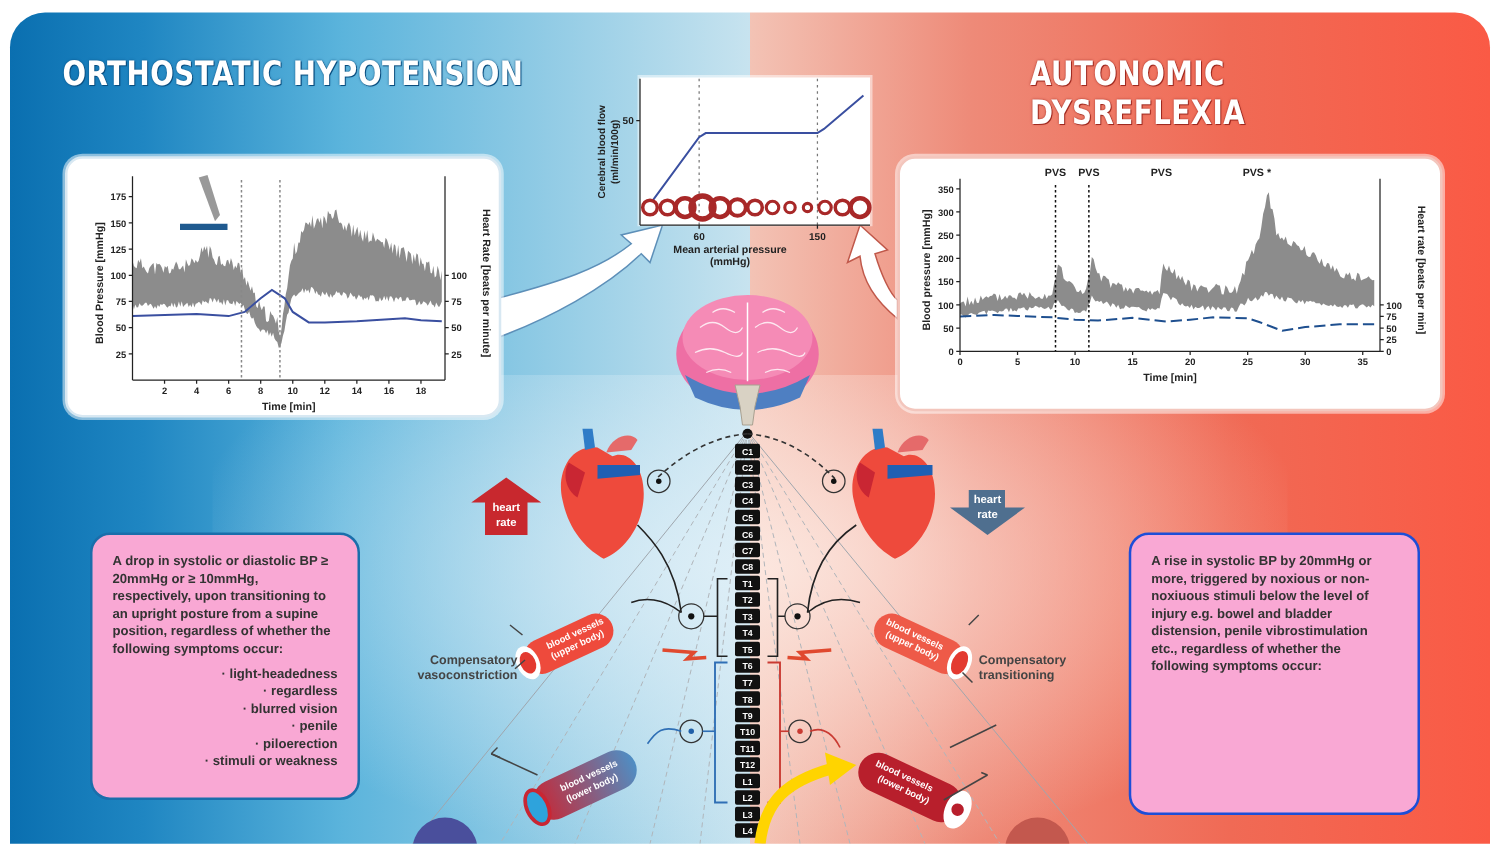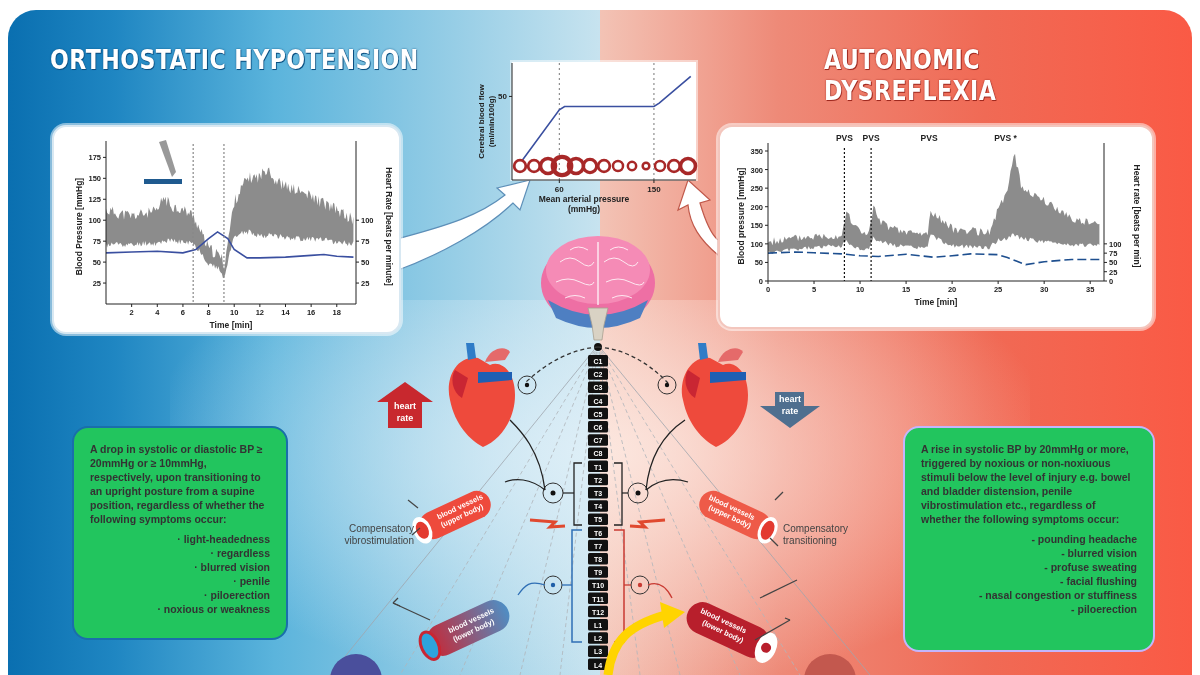--- a/index.html
+++ b/index.html
@@ -11,27 +11,27 @@
     background:linear-gradient(90deg,#f3c3b5 0%,#ee8a78 30%,#f06a55 65%,#fa5a45 100%);}
   .center-left-tint{position:absolute;left:170px;top:300px;width:430px;height:380px;background:radial-gradient(ellipse at 100% 40%,rgba(225,240,248,0.9) 0%,rgba(200,228,242,0) 75%);}
   .center-right-tint{position:absolute;left:600px;top:300px;width:430px;height:380px;background:radial-gradient(ellipse at 0% 40%,rgba(253,235,228,0.9) 0%,rgba(250,210,195,0) 75%);}
   .title{position:absolute;top:44px;font-family:"DejaVu Sans",sans-serif;font-weight:bold;font-size:27px;color:#fff;letter-spacing:0.5px;transform:scaleX(0.82);}
   .title-left{left:50px;transform-origin:left center;text-shadow:0 0 2px #0b4f80,1px 1px 0 #0b4f80;}
   .title-right{left:824px;transform-origin:left center;text-shadow:0 0 2px #a02a20,1px 1px 0 #a02a20;}
   .card{position:absolute;background:#fff;border-radius:14px;box-shadow:0 0 0 2px rgba(255,255,255,0.5);}
   .chart-card-left{left:52px;top:125px;width:345px;height:205px;border:2px solid #d8e8f2;}
   .chart-card-right{left:718px;top:125px;width:432px;height:200px;border:2px solid #f3c6bd;}
   .chart-card-center{left:512px;top:62px;width:184px;height:117px;border-radius:0;}
-  .def-card{position:absolute;background:#22c55e;border-radius:16px;padding:14px 16px;box-sizing:border-box;font-size:10.5px;line-height:14px;color:#333;font-weight:bold;}
+  .def-card{position:absolute;background:#f9a8d4;border-radius:16px;padding:14px 16px;box-sizing:border-box;font-size:10.5px;line-height:14px;color:#333;font-weight:bold;}
   .def-left{left:72px;top:426px;width:216px;height:214px;border:2px solid #1a6eab;}
-  .def-right{left:903px;top:426px;width:252px;height:226px;border:2px solid #c4b5fd;}
+  .def-right{left:903px;top:426px;width:233px;height:226px;border:2px solid #1d4ed8;}
   .def-card ul{list-style:none;padding:0;margin:6px 0 0 0;}
   .def-card li{margin:0;line-height:14px;text-align:right;}
   svg text{font-family:"Liberation Sans",sans-serif;}
-  .lbl{position:absolute;font-size:10px;color:#444;font-weight:normal;line-height:12px;}
+  .lbl{position:absolute;font-size:10px;color:#444;font-weight:bold;line-height:12px;}
 </style>
 </head>
 <body>
 
 <div class="panel panel-left"></div>
 <div class="panel panel-right"></div>
 <div class="center-left-tint"></div>
 <div class="center-right-tint"></div>
 
 <div class="title title-left">ORTHOSTATIC HYPOTENSION</div>
@@ -247,21 +247,21 @@
       <path d="M790 620 L 785 618"></path>
     <path d="M797 580 L 760 598"></path>
   </g>
 
   <circle cx="356" cy="680" r="26" fill="#4a4f9c"></circle>
   <circle cx="830" cy="680" r="26" fill="#c3584e"></circle>
 </svg>
 
 <div class="lbl" style="left:330px;top:523px;text-align:right;width:84px;">
   <div>Compensatory</div>
-    <div>vibrostimulation</div>
+    <div>vasoconstriction</div>
 </div>
 <div class="lbl" style="left:783px;top:523px;">
   <div>Compensatory</div>
     <div>transitioning</div>
 </div>
 
 <div class="card chart-card-left">
   <svg id="oh-chart" width="345" height="205" viewBox="0 0 345 205">
       <path d="M52,81.40390946502058 L53.124708624708624,85.83037137305655 L54.24941724941725,86.93823690694062 L55.37412587412587,87.62373562956896 L56.4988344988345,80.79110511184587 L57.62354312354312,83.2384768185694 L58.74825174825175,79.61583406638962 L59.87296037296037,87.59017718897348 L60.997668997668995,86.16384185532334 L62.12237762237763,88.65948405476183 L63.247086247086244,90.58794796479982 L64.37179487179488,91.80442210729248 L65.4965034965035,87.34113932113932 L66.62121212121212,85.7568293967368 L67.74592074592074,84.32939857365784 L68.87062937062937,83.34846980819204 L69.99533799533799,92.66122361418658 L71.12004662004662,83.45017584082397 L72.24475524475525,84.67762211706656 L73.36946386946387,84.03458680060533 L74.49417249417249,85.28616832320536 L75.61888111888112,87.41868633785302 L76.74358974358975,91.15619823527231 L77.86829836829837,85.83835063177656 L78.99300699300699,87.1316297105186 L80.11771561771562,85.68555832768797 L81.24242424242424,91.78175143156625 L82.36713286713287,91.37349564210673 L83.49184149184148,87.79145495664014 L84.61655011655012,88.71063771684142 L85.74125874125875,85.2975437558771 L86.86596736596736,82.18614037438111 L87.990675990676,84.44482930742191 L89.11538461538461,88.45332360137915 L90.24009324009324,88.41916413046043 L91.36480186480186,86.863175507157 L92.4895104895105,85.33372625150403 L93.61421911421911,91.05691852627038 L94.73892773892774,80.42848139385175 L95.86363636363636,83.71401378651379 L96.98834498834499,85.99793345534086 L98.11305361305361,84.52882231558158 L99.23776223776224,79.59630332352555 L100.36247086247086,81.04755699301995 L101.48717948717949,83.52455863270677 L102.6118881118881,80.80041468235912 L103.73659673659674,83.01563352915204 L104.86130536130536,81.72649296603 L105.98601398601399,77.40837898504566 L107.1107226107226,70.78534897692306 L108.23543123543124,74.7456244965504 L109.36013986013987,70.02927895066783 L110.48484848484847,73.29384502347465 L111.60955710955713,69.67666247897729 L112.73426573426573,79.10458059069171 L113.85897435897436,69.71907416675936 L114.98368298368298,72.6546110083147 L116.10839160839161,79.07235925319259 L117.23310023310023,80.8582026639434 L118.35780885780886,84.10422847932108 L119.48251748251748,85.1901497457053 L120.60722610722611,78.32350733730364 L121.73193473193473,77.69582611230759 L122.85664335664336,84.9000323303101 L123.98135198135199,83.7172404390923 L125.10606060606061,85.73236869023907 L126.23076923076923,86.02182682682682 L127.35547785547786,81.39976232966974 L128.4801864801865,80.84448684374611 L129.6048951048951,84.71245993468217 L130.72960372960372,79.36798128094425 L131.85431235431236,82.86907041721858 L132.979020979021,88.98883378327822 L134.10372960372962,85.41829573681426 L135.22843822843822,87.65228443932146 L136.35314685314685,82.94738981405648 L137.47785547785548,83.75739898147305 L138.60256410256412,91.2408037667297 L139.72727272727272,87.09656666045555 L140.85198135198135,96.86251255464218 L141.97668997668998,94.6211733859882 L143.1013986013986,101.51502496363608 L144.22610722610722,97.41527182545703 L145.35081585081588,101.72665204285576 L146.47552447552448,105.61566544899878 L147.6002331002331,101.98654961479036 L148.72494172494171,107.55212887972145 L149.84965034965035,106.96499800305357 L150.97435897435898,117.97485300114931 L152.0990675990676,119.58402954301101 L153.2237762237762,113.38545388823167 L154.34848484848487,118.34942967378153 L155.47319347319348,121.29438866475905 L156.59790209790208,118.29376763126763 L157.7226107226107,118.20144378385118 L158.84731934731934,129.99572876748803 L159.97202797202797,130.5067860790083 L161.0967365967366,129.5817962322592 L162.2214452214452,121.86273453588268 L163.34615384615387,124.58216688911135 L164.47086247086247,125.43111764963618 L165.5955710955711,128.17468524922228 L166.72027972027973,131.799189340856 L167.84498834498834,126.6528273644015 L168.96969696969694,137.95336632929227 L170.0944055944056,143.04716035479922 L171.21911421911426,135.72457689170636 L172.34382284382286,124.21452818559297 L173.46853146853147,117.92976031587139 L174.59324009324013,108.47120755014255 L175.71794871794873,103.51387823008189 L176.84265734265733,94.22427218885547 L177.96736596736596,85.23635672709756 L179.0920745920746,81.6185335798761 L180.21678321678323,79.80249982305536 L181.34149184149183,67.17855738735369 L182.46620046620046,76.43321577469723 L183.5909090909091,73.97021205548985 L184.71561771561773,67.03012013697199 L185.84032634032636,67.19785827072859 L186.96503496503496,57.82010647010647 L188.0897435897436,59.17047167537909 L189.21445221445222,56.76780607206534 L190.33916083916085,50.90173261645482 L191.46386946386946,51.419431822394756 L192.58857808857812,52.962878998527145 L193.71328671328672,50.47358353302796 L194.83799533799532,54.676255287273804 L195.96270396270398,45.13390424094126 L197.08741258741262,56.02203923620593 L198.21212121212122,52.87552847460255 L199.33682983682985,48.58259351101944 L200.46153846153845,47.34276721165608 L201.58624708624708,51.183410270539895 L202.71095571095572,46.926678176493 L203.83566433566435,55.71504673865785 L204.96037296037295,45.689990765175935 L206.08508158508158,47.72722761843133 L207.2097902097902,52.29273765107098 L208.33449883449885,41.52029862353933 L209.45920745920745,43.93777173036432 L210.5839160839161,44.1951402881958 L211.7086247086247,48.22967490097119 L212.83333333333331,46.77344096742246 L213.95804195804197,41.41936474714248 L215.0827505827506,40.5831693225212 L216.2074592074592,46.8098291051995 L217.3321678321678,51.310818773318715 L218.45687645687644,50.90028580769324 L219.5815850815851,52.164895661654924 L220.7062937062937,57.237514534736746 L221.83100233100234,53.054266429729395 L222.95571095571094,57.71658611473427 L224.08041958041957,53.26785029979473 L225.20512820512823,50.858542802061336 L226.32983682983684,54.2537620532991 L227.45454545454544,62.43982770649434 L228.5792540792541,52.68133769291177 L229.7039627039627,61.32597302689895 L230.82867132867133,57.38407738546627 L231.95337995337997,54.46040704003667 L233.07808857808857,62.77373910105392 L234.2027972027972,56.762802448913575 L235.32750582750583,63.21772054040571 L236.45221445221446,66.35404225774596 L237.5769230769231,57.33826743410077 L238.70163170163173,64.26382282956357 L239.82634032634033,57.00992099001358 L240.95104895104893,67.14546415101971 L242.0757575757576,65.41853372733 L243.20046620046622,66.02065457713604 L244.32517482517483,58.81730824258601 L245.44988344988343,62.92123079308266 L246.57459207459206,66.31316357603394 L247.69930069930072,64.06951633451634 L248.82400932400932,64.7341662790737 L249.94871794871796,65.55569532495461 L251.0734265734266,66.82372642844864 L252.1981351981352,66.65571037367333 L253.32284382284385,71.42335219900036 L254.44755244755245,63.170028614473054 L255.57226107226106,64.77595316697169 L256.69696969696975,68.27649455853162 L257.8216783216783,72.70329185245853 L258.94638694638695,67.03353511760922 L260.0710955710956,75.85699382041975 L261.19580419580416,68.18401163790053 L262.3205128205128,69.50140872353838 L263.4452214452214,78.36107029588511 L264.5699300699301,68.98655324516436 L265.6946386946387,79.89771075789595 L266.81934731934734,71.85063225683596 L267.94405594405595,71.20100676434011 L269.06876456876455,70.8530718513126 L270.1934731934732,75.87522925282184 L271.3181818181818,82.64719201524757 L272.4428904428904,73.64677128306758 L273.5675990675991,74.79522164420315 L274.69230769230774,75.95573962851742 L275.8170163170164,84.36889914325101 L276.94172494172494,76.43042925079963 L278.06643356643355,82.40592888342889 L279.1911421911422,75.65008606249347 L280.3158508158508,76.87094216270143 L281.44055944055947,86.35812014034238 L282.56526806526807,78.76961132007428 L283.6899766899767,84.01063803378621 L284.81468531468533,84.06692437386883 L285.9393939393939,90.07254894106745 L287.06410256410254,82.33315070768776 L288.1888111888112,83.29450878617546 L289.31351981351986,81.95095083752491 L290.4382284382285,91.19069841662436 L291.56293706293707,91.75382493021384 L292.6876456876457,85.66769107232071 L293.81235431235433,94.94364152095633 L294.93706293706293,93.80523316634427 L296.0617715617716,85.5831300058152 L297.18648018648025,89.68207011077384 L298.3111888111888,97.26855331438664 L299.43589743589746,89.5170874578282 L299.43589743589746,114.28666339951062 L298.3111888111888,116.84691509286418 L297.18648018648025,118.76154894615543 L296.0617715617716,117.27914687463299 L294.93706293706293,115.07872122397586 L293.81235431235433,118.96641146699017 L292.6876456876457,117.06767639580139 L291.56293706293707,116.6230899176501 L290.4382284382285,113.36071342726436 L289.31351981351986,115.60720691797081 L288.1888111888112,117.570111263977 L287.06410256410254,115.62913951166266 L285.9393939393939,114.85269339609617 L284.81468531468533,114.00987535304665 L283.6899766899767,115.99691494541031 L282.56526806526807,116.7529388289805 L281.44055944055947,113.72212640460327 L280.3158508158508,116.34499543946303 L279.1911421911422,117.30856628724683 L278.06643356643355,112.77533477711718 L276.94172494172494,112.80969864013845 L275.8170163170164,112.70528483660428 L274.69230769230774,113.18615075723872 L273.5675990675991,113.23861605502809 L272.4428904428904,110.76291429687262 L271.3181818181818,111.04466443505795 L270.1934731934732,113.72183777422202 L269.06876456876455,113.43640962300685 L267.94405594405595,114.1706956303947 L266.81934731934734,110.34945388781037 L265.6946386946387,110.95099604023216 L264.5699300699301,112.7894695684742 L263.4452214452214,110.94128421561292 L262.3205128205128,111.12649336836837 L261.19580419580416,114.72080606911626 L260.0710955710956,111.58741884771979 L258.94638694638695,110.05299169750558 L257.8216783216783,110.1899303575461 L256.69696969696975,114.29917637544952 L255.57226107226106,109.88881207596485 L254.44755244755245,113.23189566881697 L253.32284382284385,109.63006212230749 L252.1981351981352,112.62318464297631 L251.0734265734266,113.81219749842434 L249.94871794871796,110.88011703833463 L248.82400932400932,114.10855821098878 L247.69930069930072,113.79515198068438 L246.57459207459206,114.13943121362104 L245.44988344988343,110.43502287009231 L244.32517482517483,109.27084920568717 L243.20046620046622,109.48851242867445 L242.0757575757576,109.13067853838687 L240.95104895104893,113.48525149939502 L239.82634032634033,110.46047288660715 L238.70163170163173,112.29291260325982 L237.5769230769231,111.23515656860565 L236.45221445221446,113.44169260379908 L235.32750582750583,110.29623775922387 L234.2027972027972,110.34266924542388 L233.07808857808857,108.65739680547551 L231.95337995337997,110.96047382609882 L230.82867132867133,112.76274448480467 L229.7039627039627,109.7922701763211 L228.5792540792541,110.37571089397478 L227.45454545454544,108.72060751197326 L226.32983682983684,107.07153794156109 L225.20512820512823,110.4969039178067 L224.08041958041957,111.9009430116143 L222.95571095571094,108.3150199210153 L221.83100233100234,107.41414298768467 L220.7062937062937,106.66411134408818 L219.5815850815851,109.61280620477379 L218.45687645687644,108.97466807084862 L217.3321678321678,106.8692197985022 L216.2074592074592,107.37641194435176 L215.0827505827506,105.7898714686909 L213.95804195804197,108.69852062710859 L212.83333333333331,109.22381420772625 L211.7086247086247,111.13085064230897 L210.5839160839161,107.97551915341268 L209.45920745920745,111.12552077540504 L208.33449883449885,109.35796595206318 L207.2097902097902,106.6551703323694 L206.08508158508158,109.17162173747822 L204.96037296037295,108.0594893062254 L203.83566433566435,106.16687629338091 L202.71095571095572,110.36237917420789 L201.58624708624708,108.77145674083175 L200.46153846153845,108.63468290049308 L199.33682983682985,105.68011904791997 L198.21212121212122,108.23442517643907 L197.08741258741262,104.64027729539305 L195.96270396270398,103.00711818089134 L194.83799533799532,102.53848470313747 L193.71328671328672,107.86834416276547 L192.58857808857812,104.52683275657812 L191.46386946386946,106.18483106212273 L190.33916083916085,104.0837647474916 L189.21445221445222,107.63637989209748 L188.0897435897436,103.66483198476254 L186.96503496503496,105.92621144924387 L185.84032634032636,106.89032142201123 L184.71561771561773,107.71565372822317 L183.5909090909091,109.12626575860372 L182.46620046620046,110.1084771661392 L181.34149184149183,108.56252151772986 L180.21678321678323,109.77401776566128 L179.0920745920746,111.95318537181959 L177.96736596736596,117.08107826892554 L176.84265734265733,123.22868532463437 L175.71794871794873,124.82076463037107 L174.59324009324013,130.8356278311138 L173.46853146853147,138.087422407677 L172.34382284382286,141.65255810313678 L171.21911421911426,147.2510883042132 L170.0944055944056,150.39385718841737 L168.96969696969694,151.18091632246725 L167.84498834498834,146.60716894293287 L166.72027972027973,145.52822717709293 L165.5955710955711,143.76397606149922 L164.47086247086247,139.25434067274347 L163.34615384615387,142.49815317632448 L162.2214452214452,138.79704854054393 L161.0967365967366,141.69089997194163 L159.97202797202797,136.91577687325372 L158.84731934731934,139.74929018875778 L157.7226107226107,137.01359540727597 L156.59790209790208,136.6009180877005 L155.47319347319348,136.84592623136606 L154.34848484848487,138.68165711797656 L153.2237762237762,136.24219270828067 L152.0990675990676,135.32928263069468 L150.97435897435898,133.8431604521188 L149.84965034965035,131.2045802599738 L148.72494172494171,127.05151335889761 L147.6002331002331,128.00375183534908 L146.47552447552448,126.32171593641502 L145.35081585081588,122.03910724246373 L144.22610722610722,124.13423739847353 L143.1013986013986,123.55638902039365 L141.97668997668998,121.24683671616542 L140.85198135198135,117.06076900764403 L139.72727272727272,118.23875980206999 L138.60256410256412,115.19608091888185 L137.47785547785548,116.23150976102366 L136.35314685314685,115.02839450351024 L135.22843822843822,113.8313130575862 L134.10372960372962,117.70866715831994 L132.979020979021,113.6998295117508 L131.85431235431236,116.43075941050478 L130.72960372960372,115.98187060166228 L129.6048951048951,115.68382708255393 L128.4801864801865,113.26306043627804 L127.35547785547786,113.15974212217267 L126.23076923076923,117.33439622492864 L125.10606060606061,112.39196101615083 L123.98135198135199,117.08552291559235 L122.85664335664336,114.54454471938269 L121.73193473193473,115.48507581023784 L120.60722610722611,111.94248489019323 L119.48251748251748,115.06725577639929 L118.35780885780886,112.76763004376429 L117.23310023310023,111.41531273065996 L116.10839160839161,114.99261948606856 L114.98368298368298,111.98632314342963 L113.85897435897436,111.44747490546102 L112.73426573426573,116.05546795322257 L111.60955710955713,115.02184716492587 L110.48484848484847,114.06666592729093 L109.36013986013987,114.78270944976964 L108.23543123543124,113.19889907795 L107.1107226107226,117.12395868722257 L105.98601398601399,114.90056428693002 L104.86130536130536,114.6381586531818 L103.73659673659674,115.54027865618144 L102.6118881118881,115.9818621125334 L101.48717948717949,118.98595676695214 L100.36247086247086,114.90032280386447 L99.23776223776224,118.7853539503308 L98.11305361305361,116.59433682630441 L96.98834498834499,118.60888638006693 L95.86363636363636,115.12663357591597 L94.73892773892774,116.21197614491595 L93.61421911421911,117.1585410473605 L92.4895104895105,118.69038567397365 L91.36480186480186,113.92896481287684 L90.24009324009324,118.42699360345193 L89.11538461538461,114.18886249675602 L87.990675990676,118.21101945590371 L86.86596736596736,119.27057492467215 L85.74125874125875,115.48497968717876 L84.61655011655012,118.87358642944291 L83.49184149184148,114.95524733698343 L82.36713286713287,118.13870448520912 L81.24242424242424,117.63550275233146 L80.11771561771562,119.16569552507053 L78.99300699300699,118.24012698093718 L77.86829836829837,116.45172337952431 L76.74358974358975,115.96903660605051 L75.61888111888112,117.0834527435685 L74.49417249417249,116.2489477377209 L73.36946386946387,118.53392332357609 L72.24475524475525,116.84261707203837 L71.12004662004662,119.93612341086879 L69.99533799533799,117.89485608714776 L68.87062937062937,119.91434396307079 L67.74592074592074,117.81273852345612 L66.62121212121212,116.00678985172041 L65.4965034965035,116.52385864189105 L64.37179487179488,117.8159101926 L63.247086247086244,115.23598178355124 L62.12237762237763,115.19628805362602 L60.997668997668995,116.6831486558107 L59.87296037296037,117.59679715700548 L58.74825174825175,117.35798764463118 L57.62354312354312,115.60469142332568 L56.4988344988345,118.70861353146076 L55.37412587412587,118.92233988828896 L54.24941724941725,116.53549345009993 L53.124708624708624,120.52638586187197 L52,115.9794348746895 Z" fill="#8c8c8c"></path>
       <path d="M52,125.89189189189189 L77.64102564102564,125.05405405405405 L103.28205128205127,124.21621621621621 L128.92307692307693,125.89189189189189 L141.74358974358972,122.54054054054055 L154.56410256410254,111.64864864864865 L163.53846153846155,104.94594594594594 L173.7948717948718,111.64864864864865 L180.2051282051282,122.54054054054055 L193.02564102564102,130.9189189189189 L205.84615384615387,130.9189189189189 L231.48717948717947,130.0810810810811 L257.1282051282051,128.40540540540542 L269.94871794871796,127.56756756756756 L282.7692307692308,129.24324324324323 L299.43589743589746,130.0810810810811" fill="none" stroke="#3a4fa0" stroke-width="1.6"></path>
@@ -413,26 +413,18 @@
 </div>
 
 <div class="def-card def-left">
   <div>A drop in systolic or diastolic BP ≥ 20mmHg or ≥ 10mmHg, respectively, upon transitioning to an upright posture from a supine position, regardless of whether the following symptoms occur:</div>
   <ul id="left-symptoms">
       <li>· light-headedness</li>
       <li>· regardless</li>
       <li>· blurred vision</li>
       <li>· penile</li>
       <li>· piloerection</li>
-      <li>· noxious or weakness</li>
+      <li>· stimuli or weakness</li>
     </ul>
 </div>
 <div class="def-card def-right">
   <div>A rise in systolic BP by 20mmHg or more, triggered by noxious or non-noxiuous stimuli below the level of injury e.g. bowel and bladder distension, penile vibrostimulation etc., regardless of whether the following symptoms occur:</div>
-  <ul id="right-symptoms">
-      <li>- pounding headache</li>
-      <li>- blurred vision</li>
-      <li>- profuse sweating</li>
-      <li>- facial flushing</li>
-      <li>- nasal congestion or stuffiness</li>
-      <li>- piloerection</li>
-    </ul>
 </div>
 
 </body></html>

